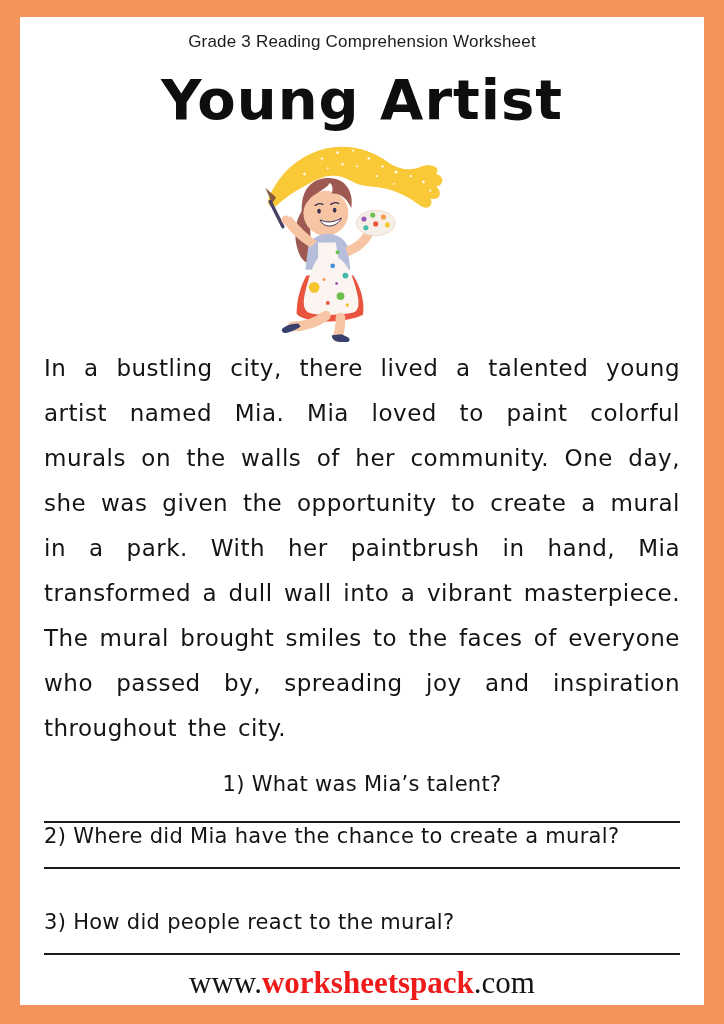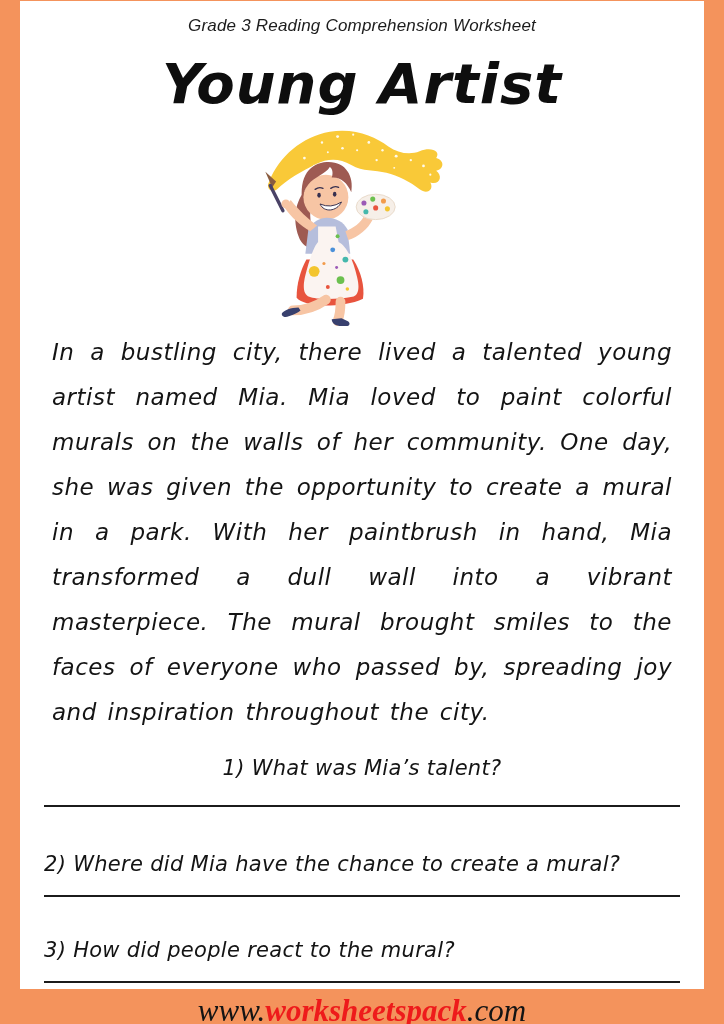--- a/index.html
+++ b/index.html
@@ -6,25 +6,24 @@
   html, body { margin: 0; padding: 0; }
   body {
     width: 724px; height: 1024px;
     background: var(--border-color, #F4935C);
     font-family: "DejaVu Sans", sans-serif;
     position: relative;
     overflow: hidden;
   }
   .page {
     position: absolute;
-    left: 20px; top: 1px;
+    left: 20px; top: 17px;
     width: 684px; height: 988px;
     background: #ffffff;
     padding: 15px 24px 0;
-    font-style: italic;
   }
   .header-label {
     text-align: center;
     font-family: "Liberation Sans", sans-serif;
     font-size: 17px;
     line-height: 20px;
     color: #1c1c1c;
     letter-spacing: 0.2px;
   }
   .title {
@@ -36,31 +35,31 @@
     line-height: 66px;
     letter-spacing: 1px;
     color: #0e0e0e;
   }
   .illustration {
     width: 250px; height: 205px;
     margin: 4px auto 0;
   }
   .illustration svg { width: 100%; height: 100%; display: block; }
   .passage {
-    margin: 4px 8px 0;
+    margin: 4px 0 0;
     font-size: 23px;
     line-height: 45px;
     letter-spacing: 0.5px;
     word-spacing: 3px;
     text-align: justify;
     color: #141414;
   }
   .question { position: relative; }
   .q1 { margin-top: 20px; text-align: center; }
-  .q2 { margin-top: 44px; }
+  .q2 { }
   .q3 { margin-top: 40px; }
   .q-label {
     font-size: 21px;
     line-height: 26px;
     letter-spacing: 0.3px;
     color: #141414;
   }
   .answer-line {
     height: 0;
     border-bottom: 2px solid #1b1b1b;

